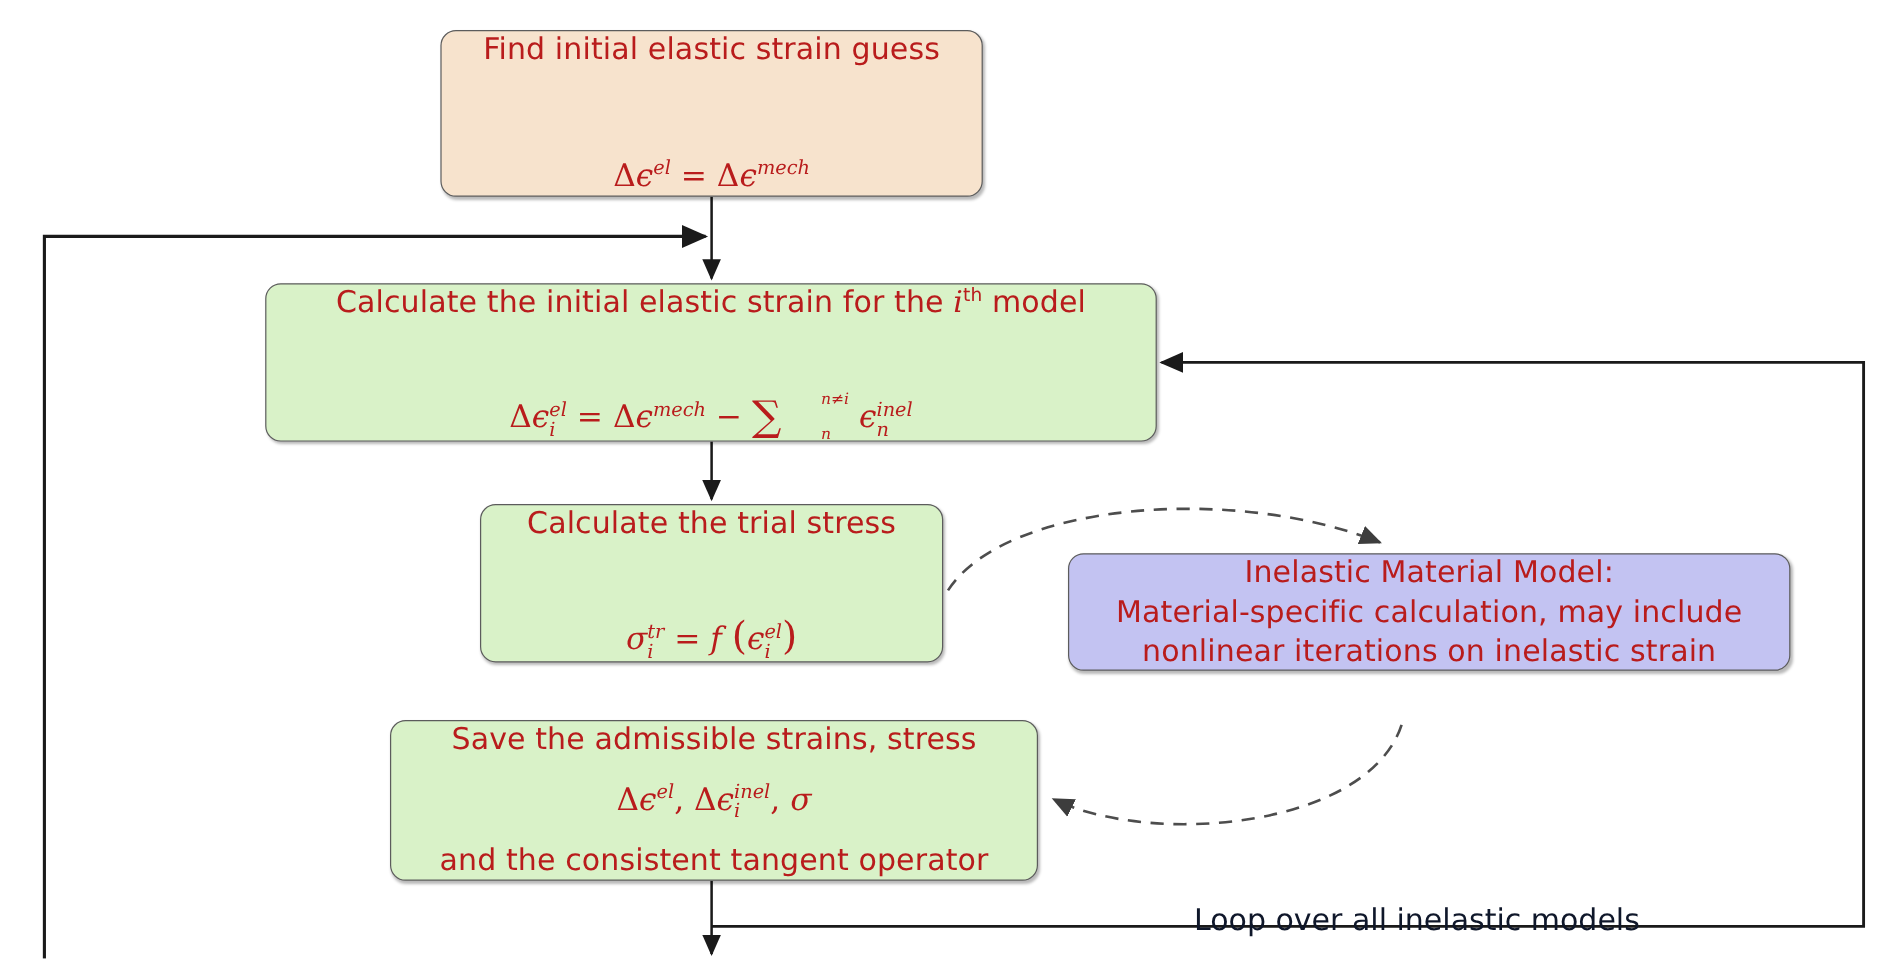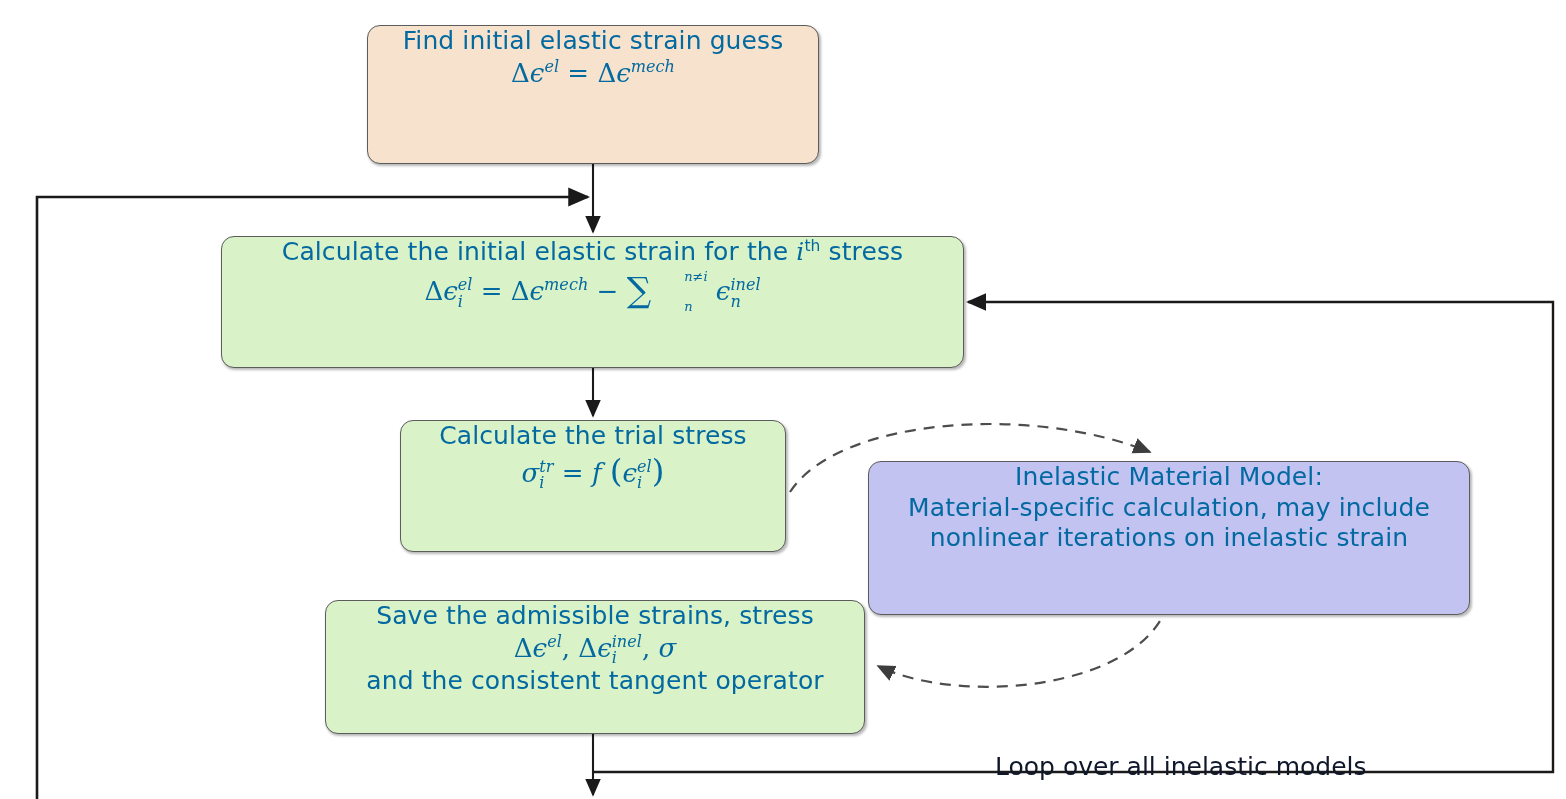--- a/index.html
+++ b/index.html
@@ -24,23 +24,23 @@
     pointer-events: none;
   }
   .node {
     position: absolute;
     box-sizing: border-box;
     border: 1.6px solid #5c5c5c;
     border-radius: 13px;
     display: flex;
     flex-direction: column;
     align-items: center;
-    justify-content: flex-start;
+    justify-content: space-between;
     text-align: center;
-    color: #0369a1;
+    color: #b91c1c;
     box-shadow: 1.5px 2px 2.5px rgba(0,0,0,0.28);
     line-height: 1.22;
   }
   .node .line {
     display: block;
     white-space: nowrap;
   }
   .t-plain {
     font-family: "DejaVu Sans", sans-serif;
     font-size: 25px;
@@ -98,21 +98,21 @@
   }
   #box-trial-stress {
     left: 400px; top: 420px; width: 386px; height: 132px;
     background: #d9f2c8;
   }
   #box-save-strains {
     left: 325px; top: 600px; width: 540px; height: 134px;
     background: #d9f2c8;
   }
   #box-inelastic-model {
-    left: 868px; top: 461px; width: 602px; height: 154px;
+    left: 890px; top: 461px; width: 602px; height: 98px;
     background: #c3c3f2;
   }
   .loop-label {
     position: absolute;
     left: 995px;
     top: 752px;
     font-family: "DejaVu Sans", sans-serif;
     font-size: 25px;
     color: #0f172a;
     white-space: nowrap;
@@ -147,21 +147,21 @@
 
     <path d="M 1168 604 C 1140 690, 960 706, 878 666" fill="none" stroke="#4d4d4d" stroke-width="2.2" stroke-dasharray="11 8" marker-end="url(#ahd)"></path>
   </svg>
 
   <div class="node" id="box-initial-guess">
     <span class="line t-plain">Find initial elastic strain guess</span>
     <span class="line t-math">Δ<span class="mi">ϵ</span><sup class="sc">el</sup> = Δ<span class="mi">ϵ</span><sup class="sc">mech</sup></span>
   </div>
 
   <div class="node" id="box-initial-elastic-strain">
-    <span class="line t-plain"><span>Calculate the initial elastic strain for the </span><span class="mi">i</span><sup style="font-size:0.62em;font-style:normal;">th</sup><span> stress</span></span>
+    <span class="line t-plain"><span>Calculate the initial elastic strain for the </span><span class="mi">i</span><sup style="font-size:0.62em;font-style:normal;">th</sup><span> model</span></span>
     <span class="line t-math">Δ<span class="mi">ϵ</span><span class="stack"><span>el</span><span>i</span></span> = Δ<span class="mi">ϵ</span><sup class="sc">mech</sup> − <span class="big-sum">∑</span><span class="sumlims"><span class="up">n≠i</span><span class="dn">n</span></span> <span class="mi">ϵ</span><span class="stack"><span>inel</span><span>n</span></span></span>
   </div>
 
   <div class="node" id="box-trial-stress">
     <span class="line t-plain">Calculate the trial stress</span>
     <span class="line t-math"><span class="mi">σ</span><span class="stack"><span>tr</span><span>i</span></span> = <span class="mi">f</span> <span style="font-size:1.25em;">(</span><span class="mi">ϵ</span><span class="stack"><span>el</span><span>i</span></span><span style="font-size:1.25em;">)</span></span>
   </div>
 
   <div class="node" id="box-save-strains">
     <span class="line t-plain">Save the admissible strains, stress</span>

